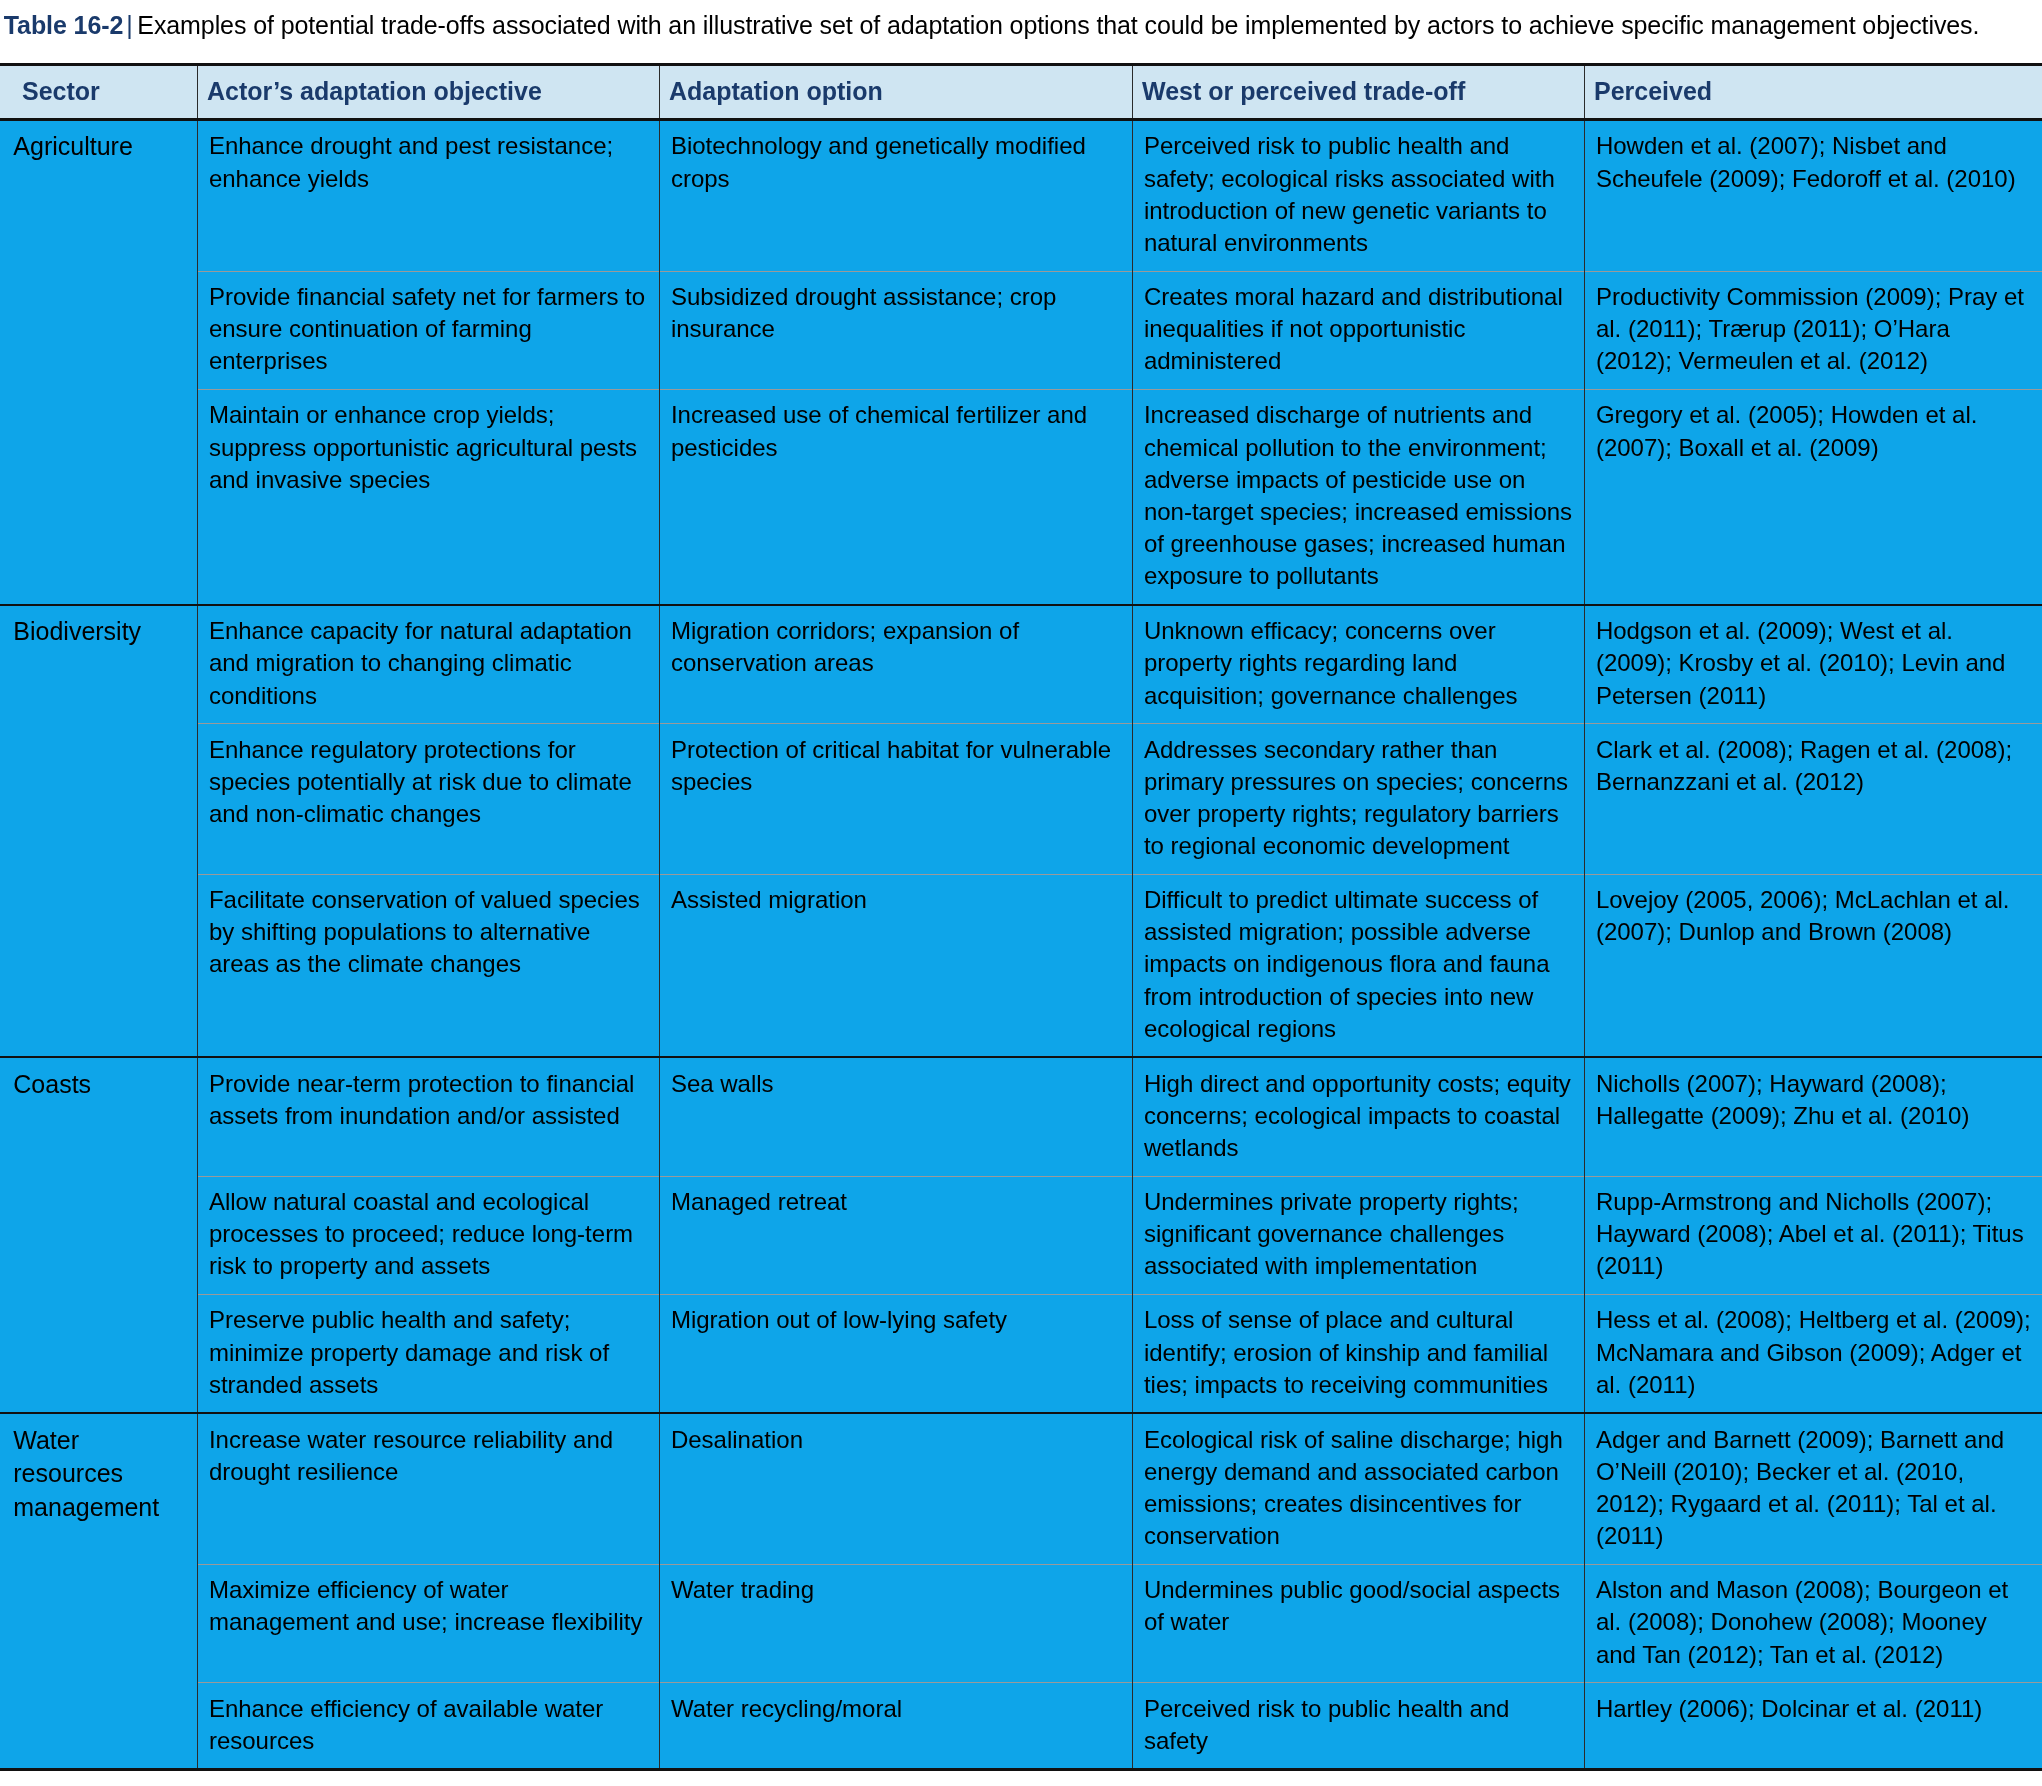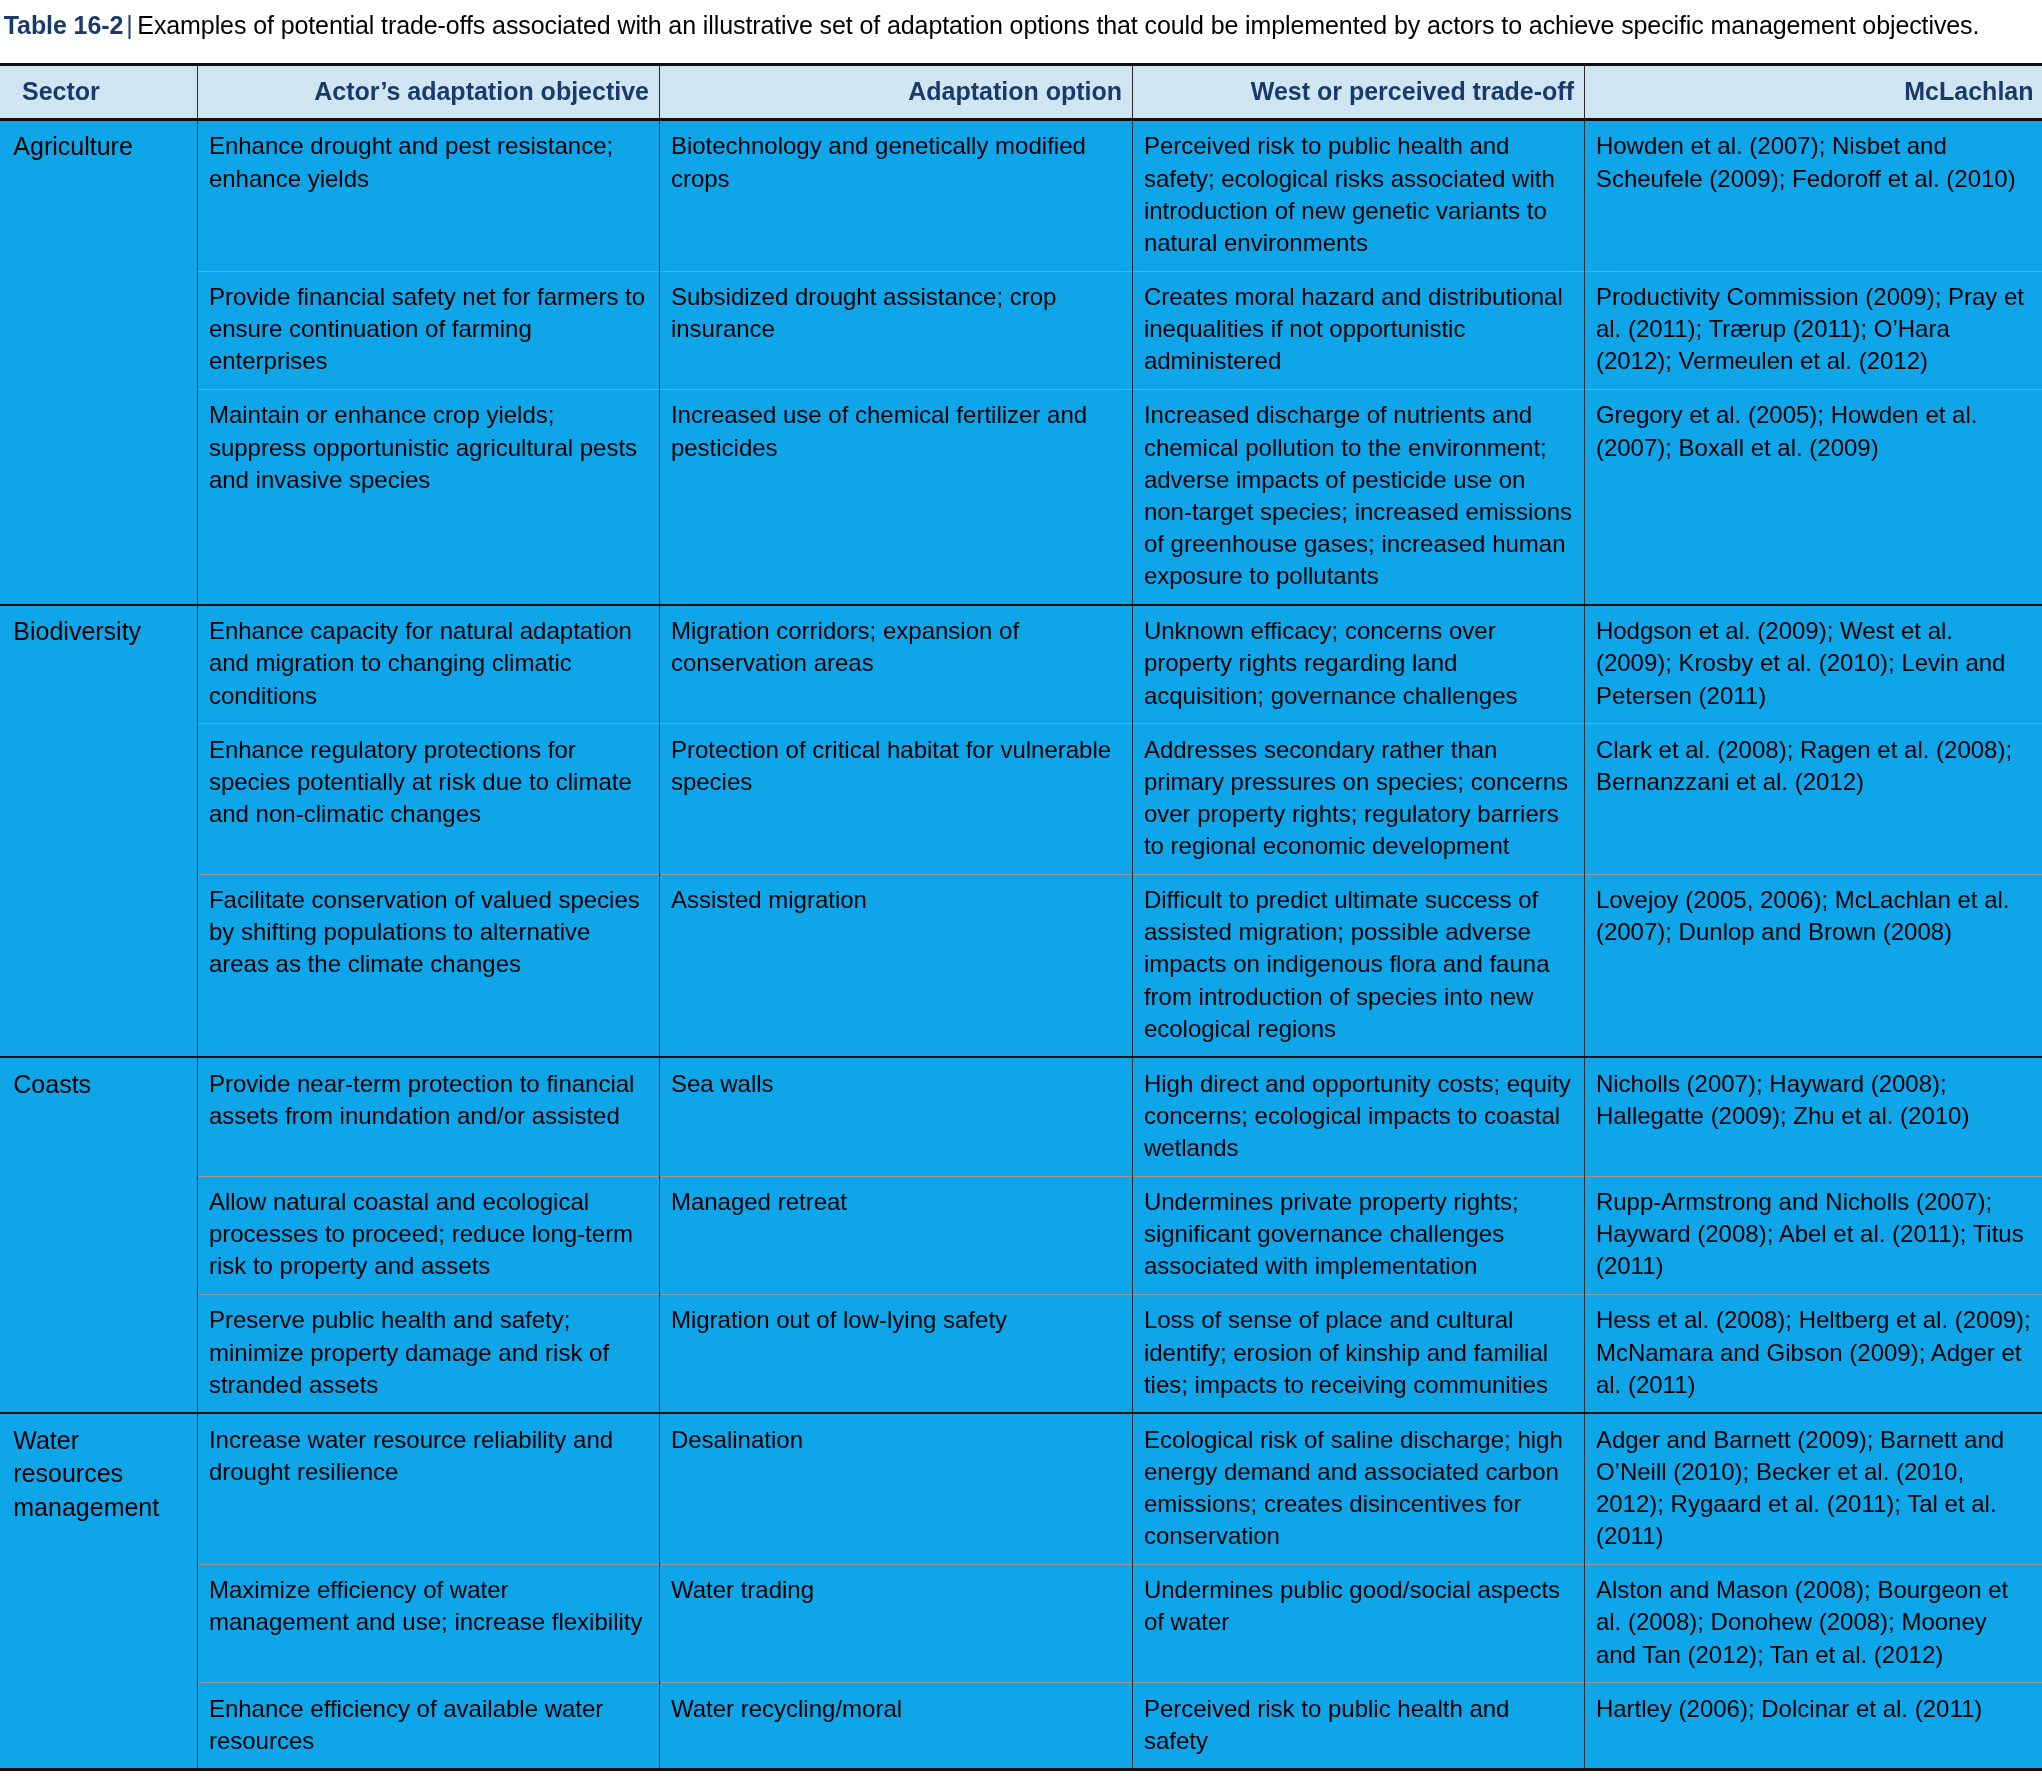--- a/index.html
+++ b/index.html
@@ -57,21 +57,21 @@
   table.tradeoffs col.c-obj      { width: 462px; }
   table.tradeoffs col.c-opt      { width: 473px; }
   table.tradeoffs col.c-trade    { width: 452px; }
   table.tradeoffs col.c-ref      { width: 459px; }
 
   thead th {
     background: #cfe5f2;
     color: #1a3a6b;
     font-weight: bold;
     font-size: 25px;
-    text-align: right;
+    text-align: left;
     padding: 10.5px 9.5px 12.4px 9.5px;
     border-right: 1.9px solid #2b2b2b;
     vertical-align: middle;
     white-space: nowrap;
   }
   thead th:last-child { border-right: none; }
   thead th.th-sector { text-align: left; padding-left: 22px; }
   thead tr { border-bottom: 3.8px solid #111; }
 
   tbody td {
@@ -114,21 +114,21 @@
           <col class="c-opt">
           <col class="c-trade">
           <col class="c-ref">
       </colgroup>
       <thead>
         <tr>
           <th class="th-sector">Sector</th>
           <th>Actor’s adaptation objective</th>
           <th>Adaptation option</th>
           <th>West or perceived trade-off</th>
-          <th>McLachlan</th>
+          <th>Perceived</th>
         </tr>
       </thead>
       <tbody id="tbody">
           <tr class="group-start first-row">
             <td class="sector-cell" rowspan="3">Agriculture</td>
             <td>Enhance drought and pest resistance; enhance yields</td>
             <td>Biotechnology and genetically modified crops</td>
             <td>Perceived risk to public health and safety; ecological risks associated with introduction of new genetic variants to natural environments</td>
             <td>Howden et al. (2007); Nisbet and Scheufele (2009); Fedoroff et al. (2010)</td>
           </tr>

